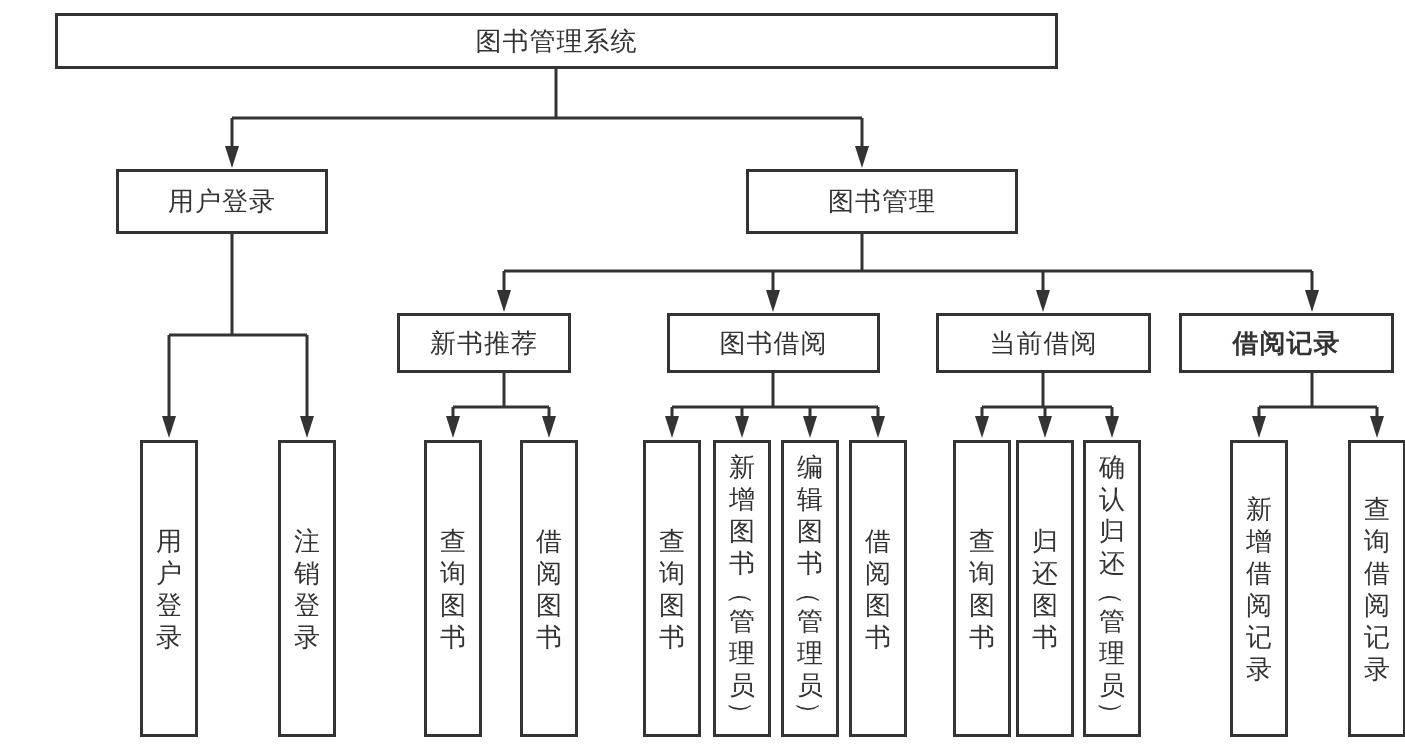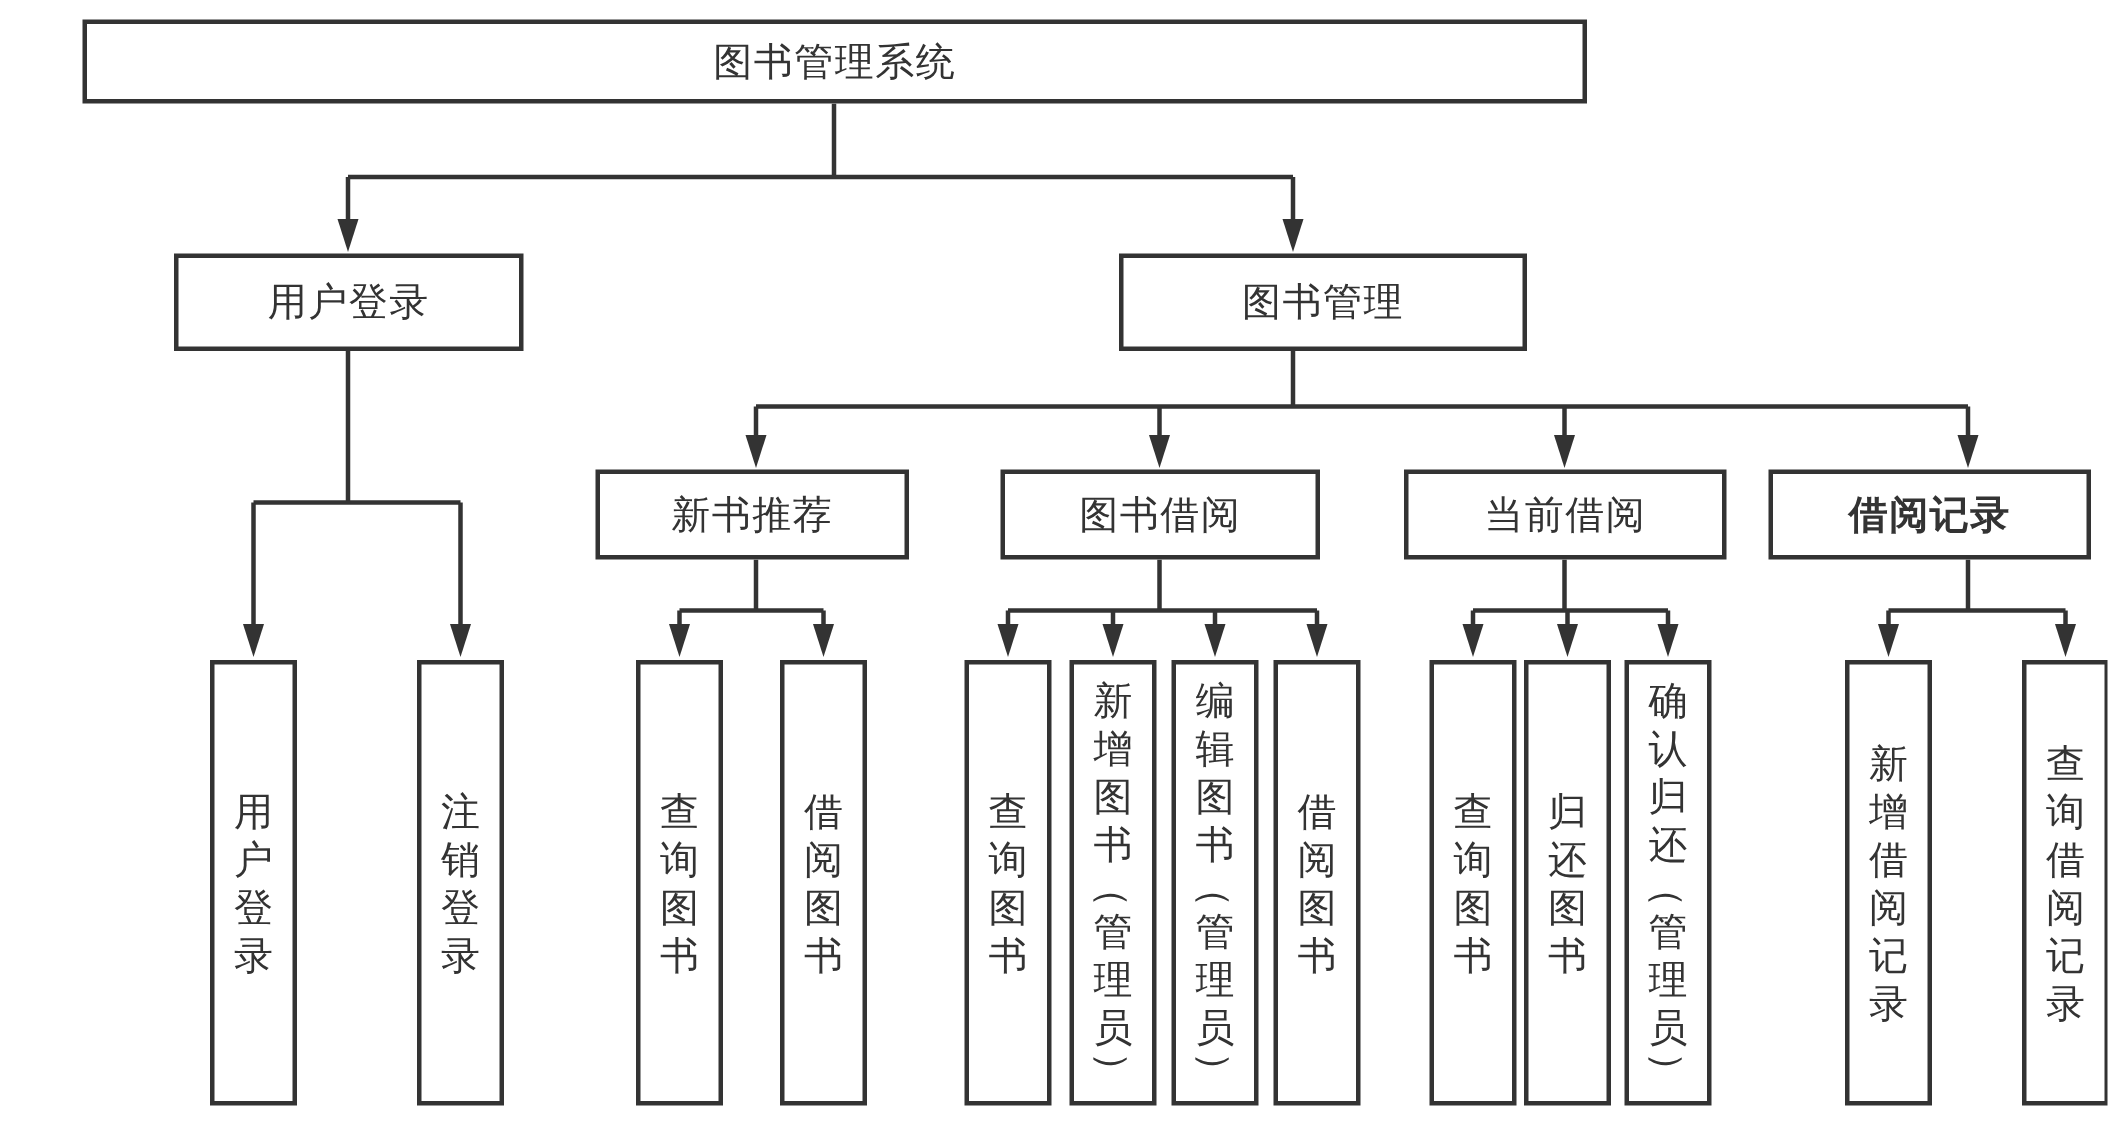--- a/index.html
+++ b/index.html
@@ -31,25 +31,25 @@
     display: flex;
     align-items: center;
     justify-content: center;
     font-size: 26px;
     letter-spacing: 1px;
     color: var(--text, #333333);
   }
   
   .n-root { left: 21px;  top: 13px;  width: 1003px; height: 56px; }
   
-  .n-l2a  { left: 82px;  top: 169px; width: 233px;  height: 65px; }
+  .n-l2a  { left: 82px;  top: 169px; width: 212px;  height: 65px; }
   .n-l2b  { left: 712px; top: 169px; width: 272px;  height: 65px; }
   
   .n-l3   { top: 313px; height: 60px; }
-  .n-l3a  { left: 363px;  width: 209px; }
+  .n-l3a  { left: 363px;  width: 174px; }
   .n-l3b  { left: 633px;  width: 213px; }
   .n-l3c  { left: 902px;  width: 215px; }
   .n-l3d  { left: 1145px; width: 215px; font-weight: bold; }
   
   .leaf {
     top: 440px;
     height: 297px;
     width: 58px;
     flex-direction: column;
     letter-spacing: 0;

